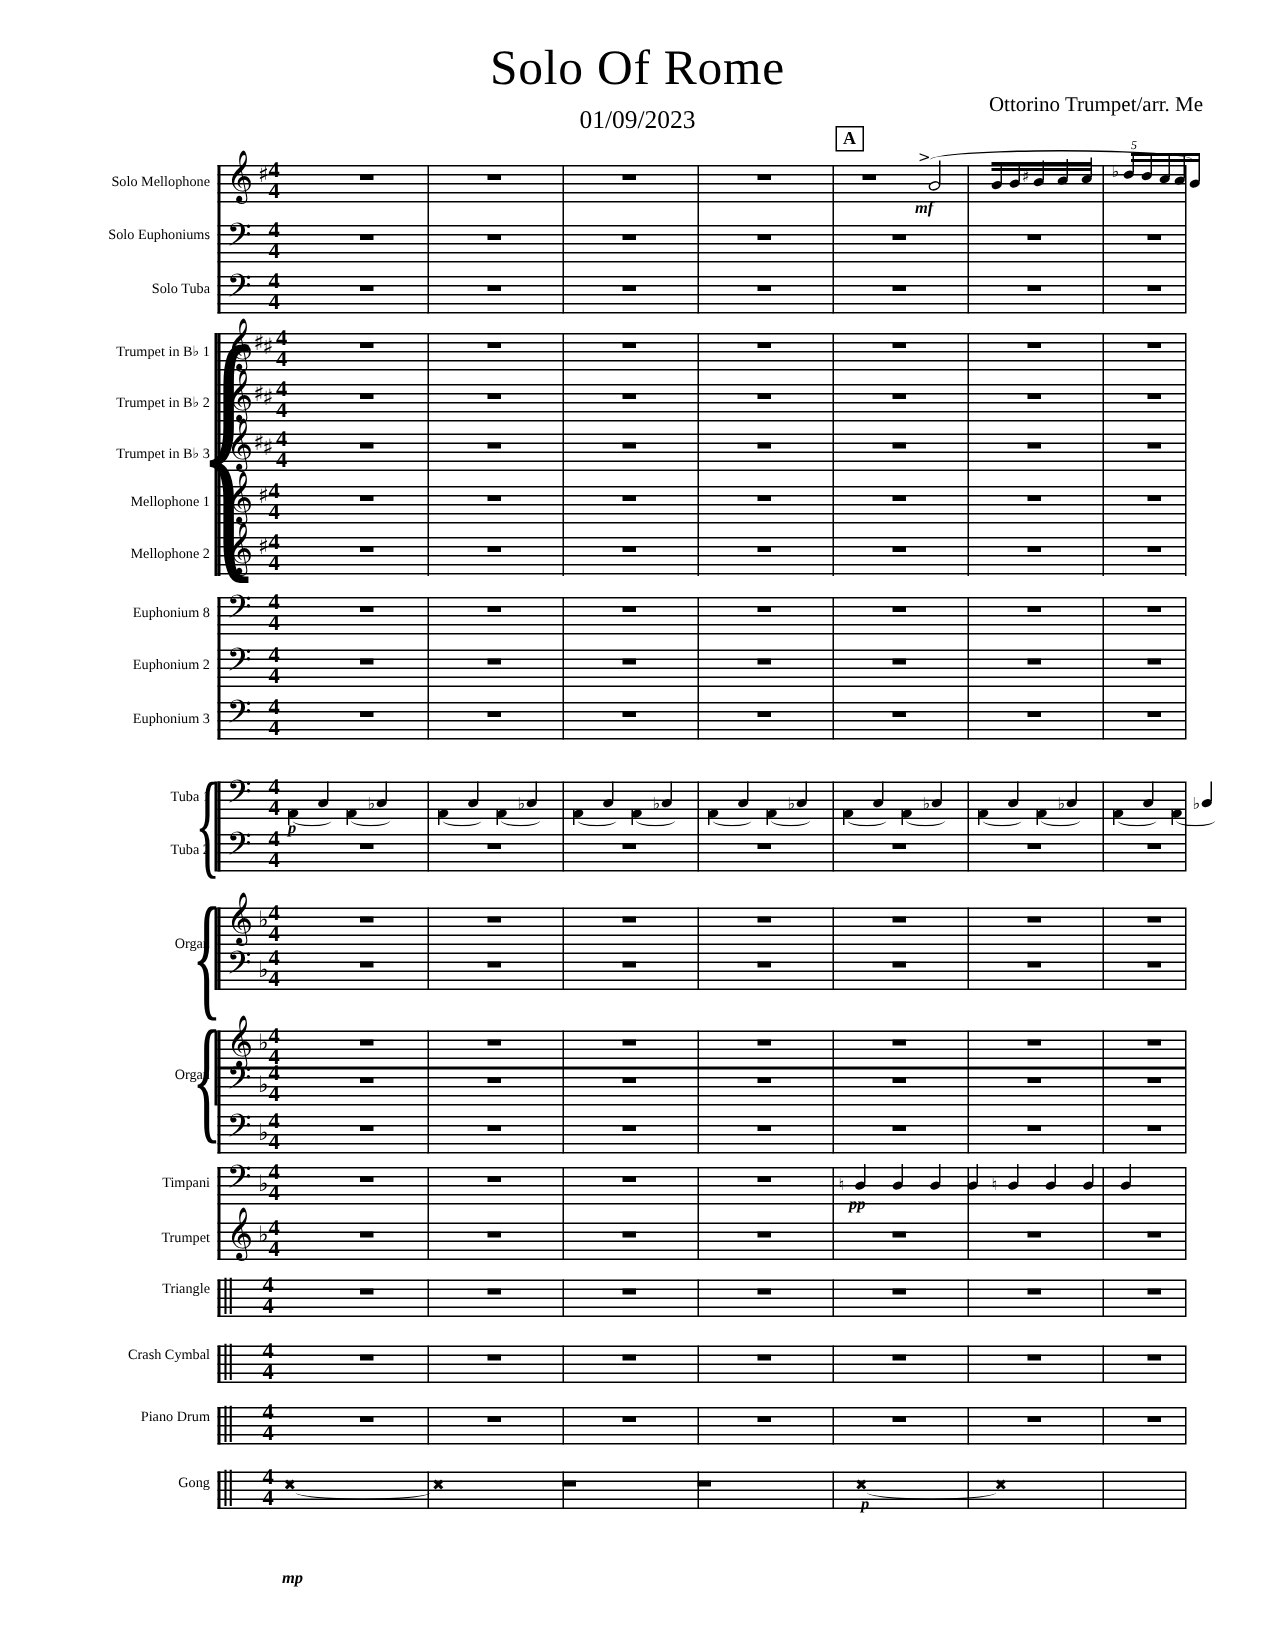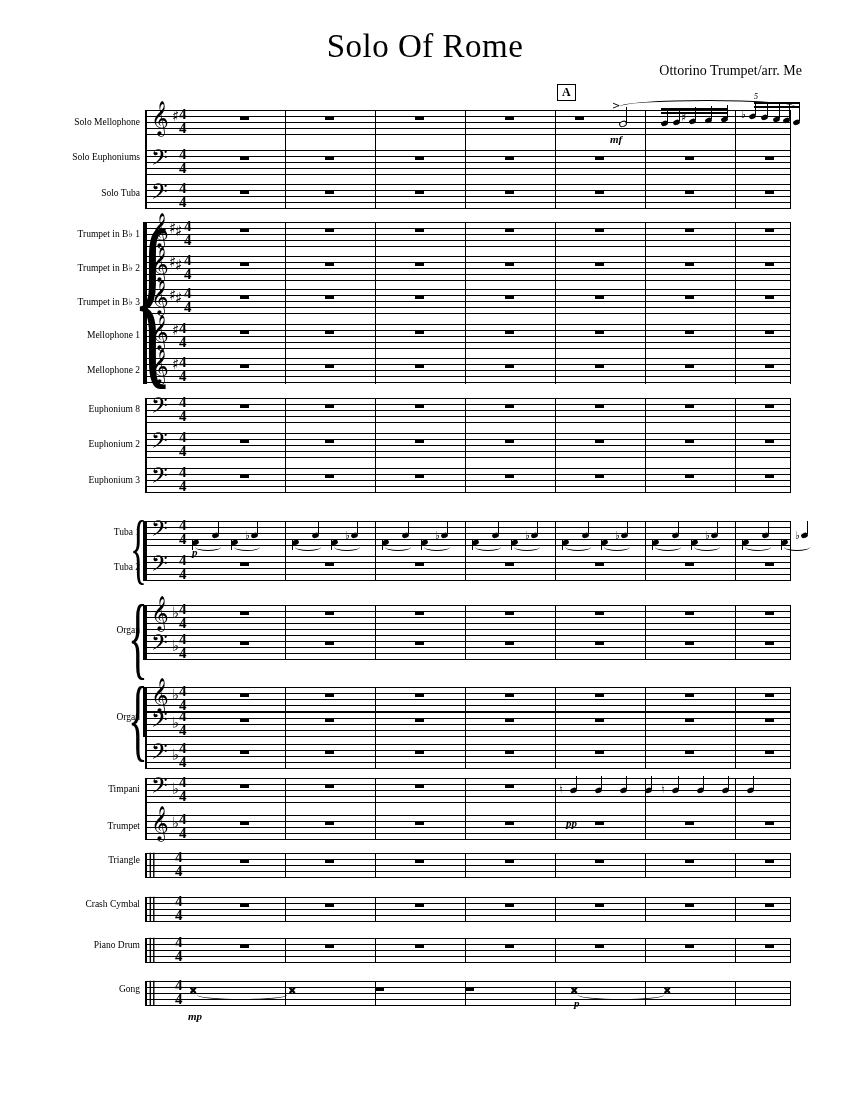--- a/index.html
+++ b/index.html
@@ -215,20 +215,21 @@
     font-size: 10px;
     font-family: "DejaVu Sans", sans-serif;
   }
 </style>
 </head>
 <body>
 
 <div class="page">
 
   <div class="title">Solo Of Rome</div>
+  <div class="subtitle">01/09/2023</div>
   <div class="composer">Ottorino Trumpet/arr. Me</div>
   <div class="rehearsal">A</div>
 
   <div class="instr-wrap">
     <div class="instr" style="top:117px">Solo Mellophone</div>
     <div class="instr" style="top:152px">Solo Euphoniums</div>
     <div class="instr" style="top:188px">Solo Tuba</div>
     <div class="instr" style="top:228px">Trumpet in B♭ 1</div>
     <div class="instr" style="top:262px">Trumpet in B♭ 2</div>
     <div class="instr" style="top:296px">Trumpet in B♭ 3</div>
@@ -775,21 +776,21 @@
     <div class="note-head" style="left:527px; top:10px;"></div>
     <div class="stem" style="left:533px; top:-2px; height:13px;"></div>
     <div class="accid" style="left:516px; top:6px;">♮</div>
     <div class="note-head" style="left:552px; top:10px;"></div>
     <div class="stem" style="left:558px; top:-2px; height:13px;"></div>
     <div class="note-head" style="left:577px; top:10px;"></div>
     <div class="stem" style="left:583px; top:-2px; height:13px;"></div>
     <div class="note-head" style="left:602px; top:10px;"></div>
     <div class="stem" style="left:608px; top:-2px; height:13px;"></div>
   </div>
-  <div class="dyn" style="top:797px; left:566px;margin-top:20px;">pp</div>
+  <div class="dyn" style="top:797px; left:566px;">pp</div>
 
   <div class="staff" style="top:815px">
     <div class="line"></div>
       <div class="line"></div>
       <div class="line"></div>
       <div class="line"></div>
       <div class="line"></div>
     <div class="clef treble">𝄞</div>
     <div class="kflat" style="left:27px; top:-1px;">♭</div>
     <div class="timesig">
@@ -878,21 +879,21 @@
       </div>
     <div class="xnote" style="left:44px; top:4px;">✖</div>
     <div class="xnote" style="left:143px; top:4px;">✖</div>
     <div class="wholerest" style="left:230px"></div>
     <div class="wholerest" style="left:320px"></div>
     <div class="xnote" style="left:425px; top:4px;">✖</div>
     <div class="xnote" style="left:518px; top:4px;">✖</div>
     <div class="slur" style="left:52px; top:9px; width:90px; height:9px; border-top:none; border-bottom:1.1px solid #000;"></div>
     <div class="slur" style="left:433px; top:9px; width:86px; height:9px; border-top:none; border-bottom:1.1px solid #000;"></div>
   </div>
-  <div class="dyn" style="top:1010px; left:188px;">mp</div>
+  <div class="dyn" style="top:1046px; left:188px;">mp</div>
   <div class="dyn" style="top:997px; left:574px;">p</div>
 
   <div class="sysbar" style="top:110px; height:99px;"></div>
   <div class="sysbar" style="top:222px; height:162px;"></div>
   <div class="sysbar" style="top:398px; height:95px;"></div>
   <div class="sysbar" style="top:521px; height:60px;"></div>
   <div class="sysbar" style="top:605px; height:55px;"></div>
   <div class="sysbar" style="top:687px; height:82px;"></div>
   <div class="sysbar" style="top:778px; height:62px;"></div>
   <div class="sysbar" style="top:853px; height:25px;"></div>

